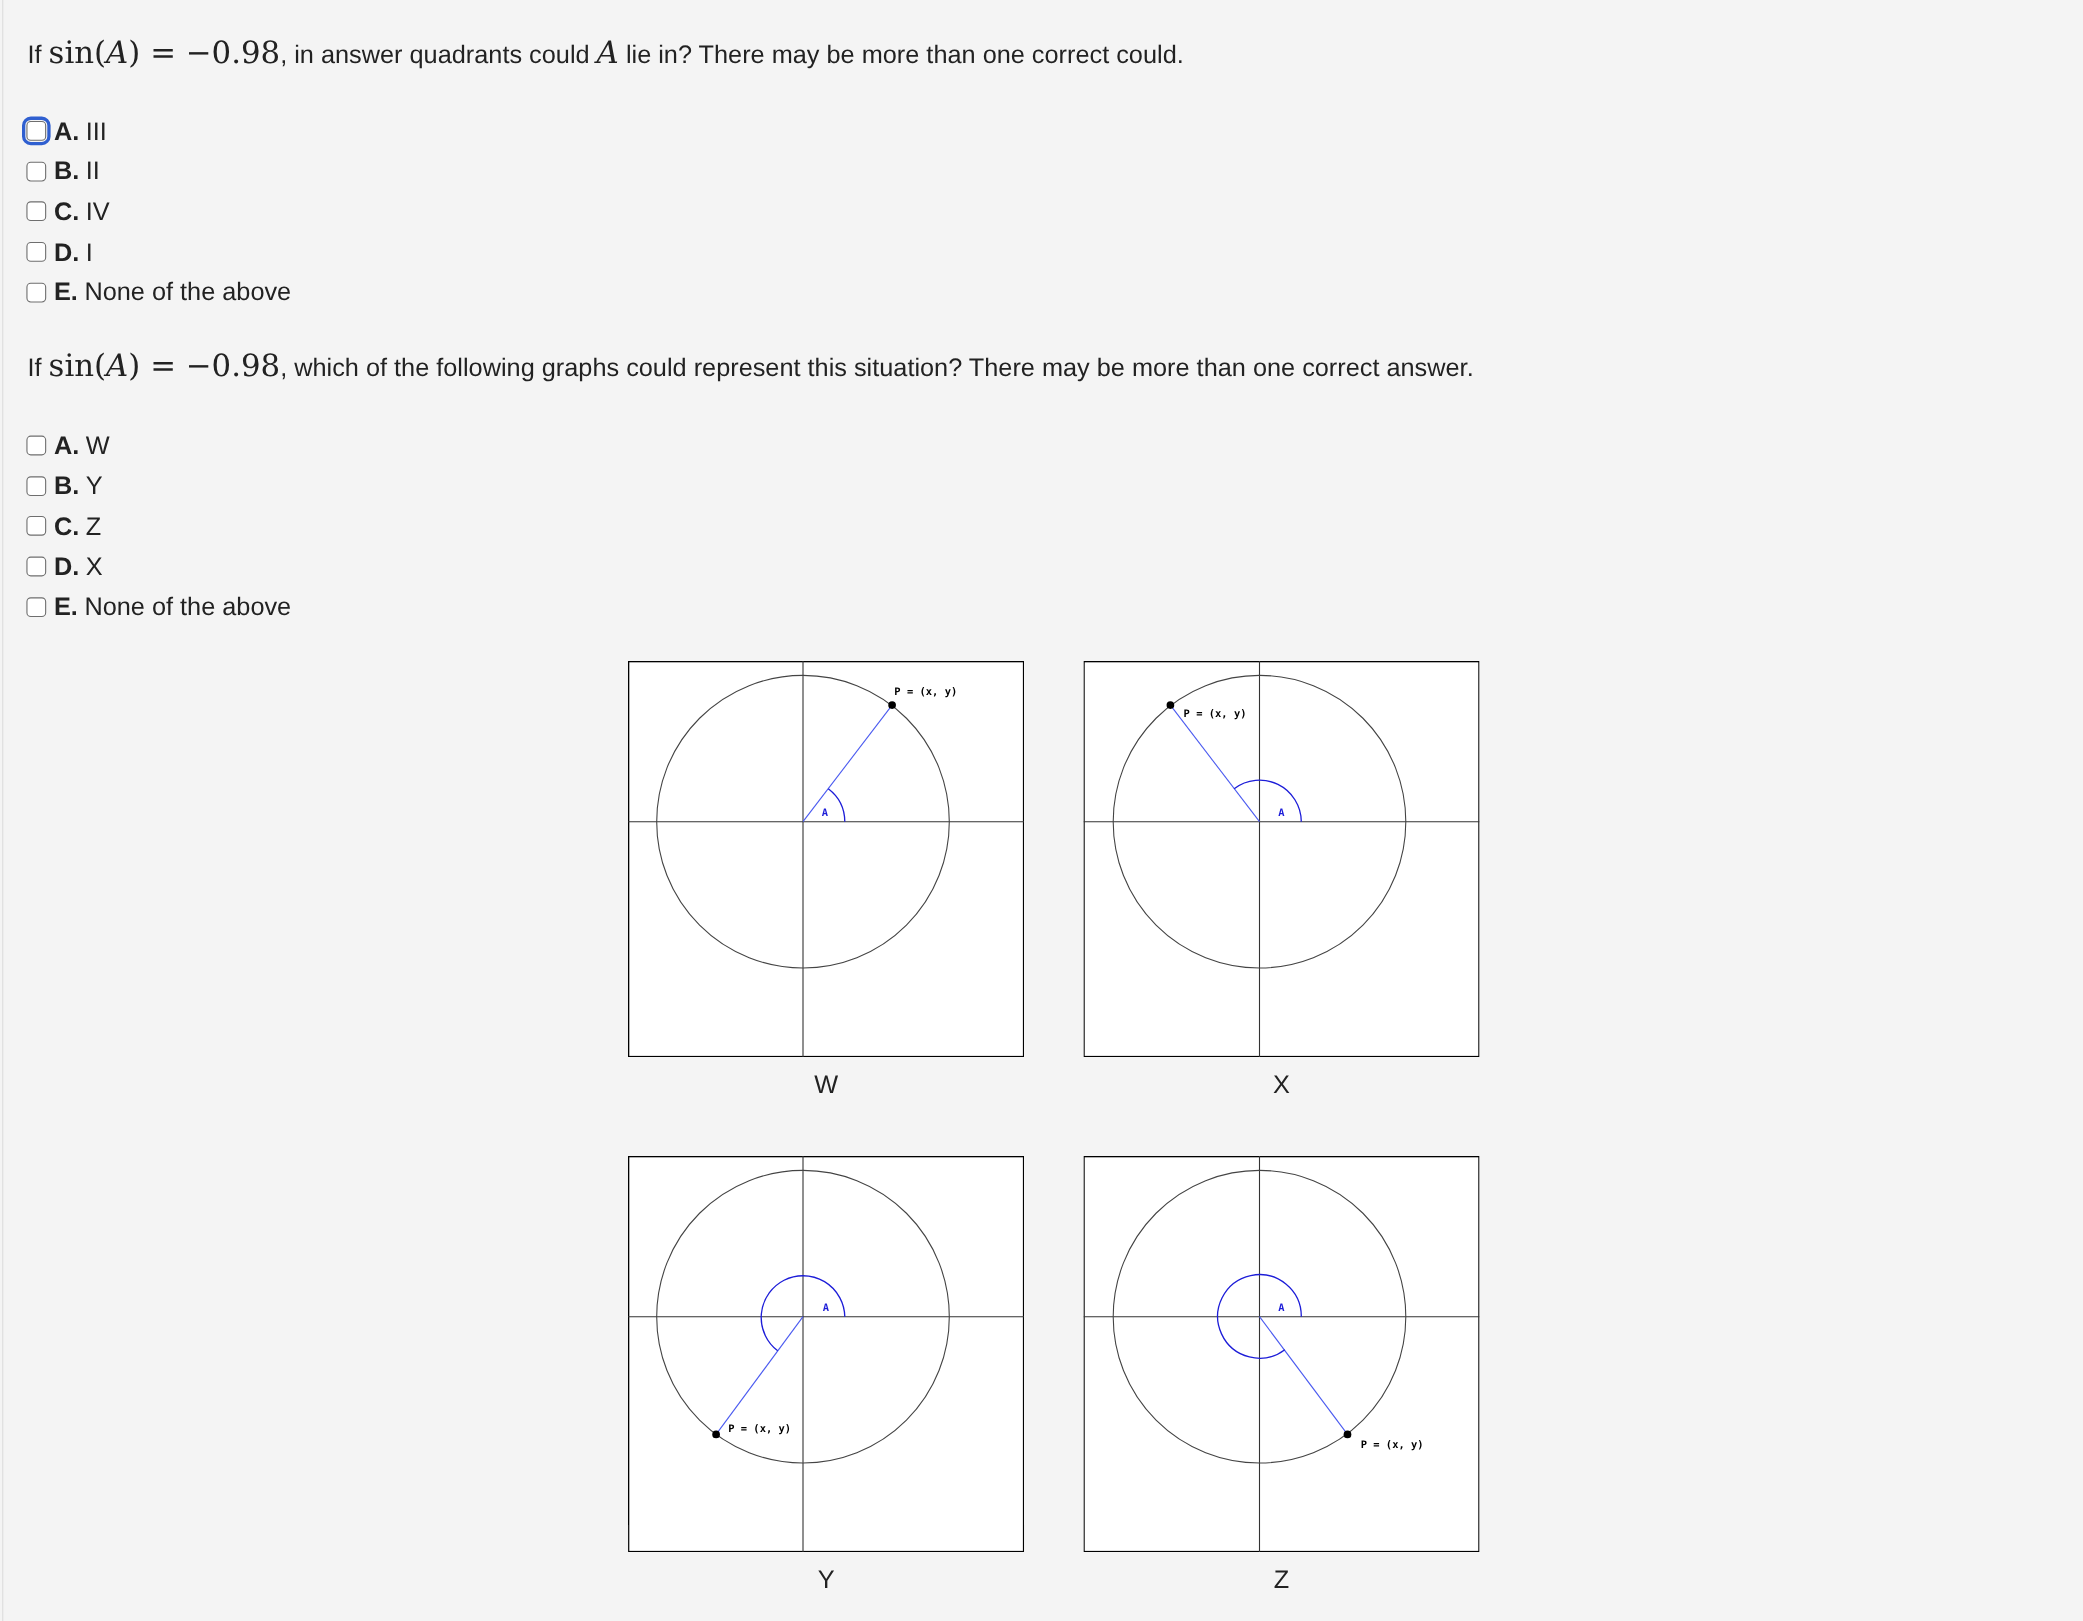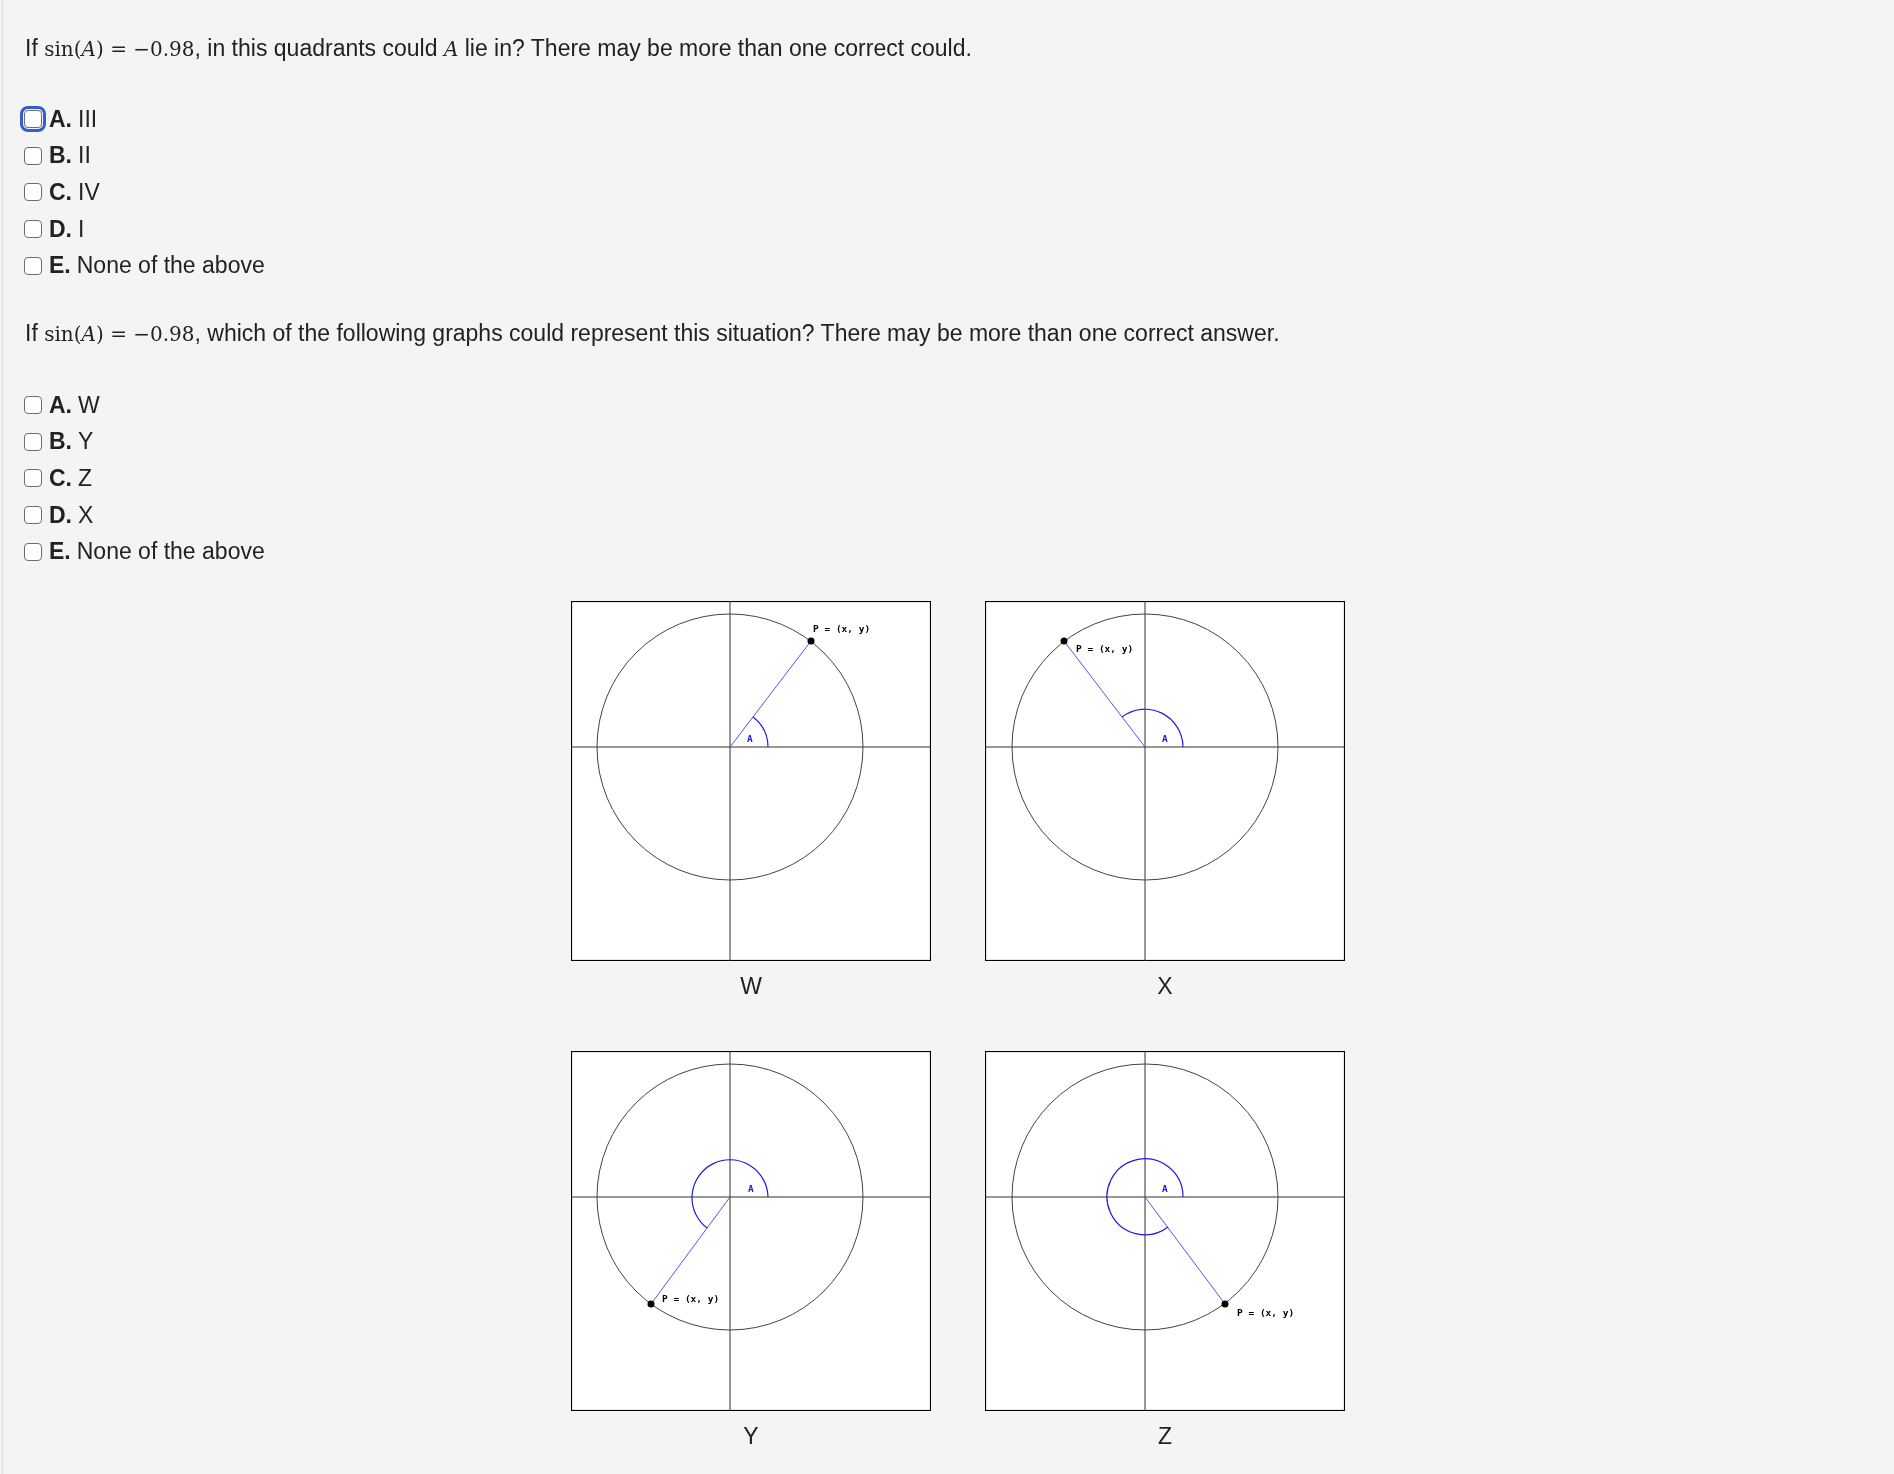--- a/index.html
+++ b/index.html
@@ -6,21 +6,21 @@
   body {
     width: 1894px; height: 1474px;
     background: #f4f4f4;
     font-family: "Liberation Sans", sans-serif;
     color: #222;
     position: relative;
     overflow: hidden;
   }
   .left-rule { position: absolute; left: 2px; top: 0; width: 1px; height: 1474px; background: #dcdcdc; }
   .question { position: absolute; left: 25px; font-size: 23px; line-height: 30px; white-space: nowrap; }
-  .math { font-family: "DejaVu Serif", "Liberation Serif", serif; font-size: 20px; }
+  .math { font-family: "DejaVu Serif", "Liberation Serif", serif; font-size: 28px; }
   .math i { font-style: italic; }
   .options { position: absolute; left: 24px; }
   .option { display: flex; align-items: center; height: 36.6px; font-size: 23px; cursor: pointer; }
   .cb {
     width: 18px; height: 18px; box-sizing: border-box;
     border: 1.6px solid #6e6e6e; border-radius: 4px; background: #fff;
     margin-right: 7px; flex: 0 0 auto; position: relative;
   }
   .cb.focused { outline: 3px solid #2f5fd0; outline-offset: 1px; border-radius: 4px; }
   .opt-letter { font-weight: bold; margin-right: 6px; }
@@ -29,21 +29,21 @@
   .graph-label { text-align: center; font-size: 23px; margin-top: 12px; width: 360px; }
   .plbl { font-family: "DejaVu Sans Mono", "Liberation Mono", monospace; font-size: 9.5px; font-weight: bold; fill: #000; }
   .albl { font-family: "DejaVu Sans Mono", "Liberation Mono", monospace; font-size: 9.5px; font-weight: bold; fill: #1d1dd8; }
 </style>
 </head>
 <body>
 
 <div class="left-rule"></div>
 
 <div class="question" style="top:33px;">
-  <span>If </span><span class="math"><span>sin(</span><i>A</i><span>)</span><span> = −0.98</span></span><span>, in this quadrants could </span><i class="math">A</i><span> lie in? There may be more than one correct could.</span>
+  <span>If </span><span class="math"><span>sin(</span><i>A</i><span>)</span><span> = −0.98</span></span><span>, in answer quadrants could </span><i class="math">A</i><span> lie in? There may be more than one correct could.</span>
 </div>
 
 <div class="options" style="top:101px;">
   <label class="option">
     <span class="cb focused"></span>
     <span class="opt-letter">A.</span>
     <span>III</span>
   </label>
   <label class="option">
     <span class="cb"></span>

